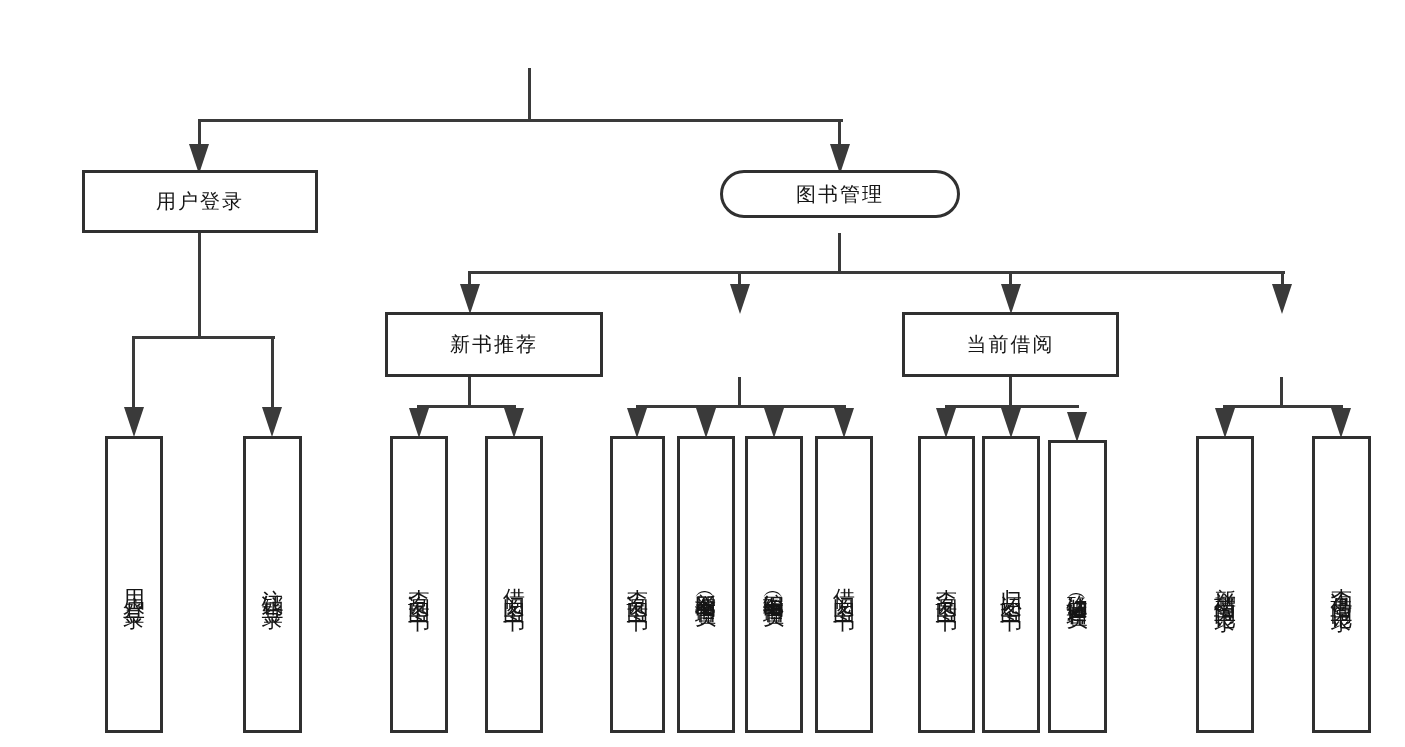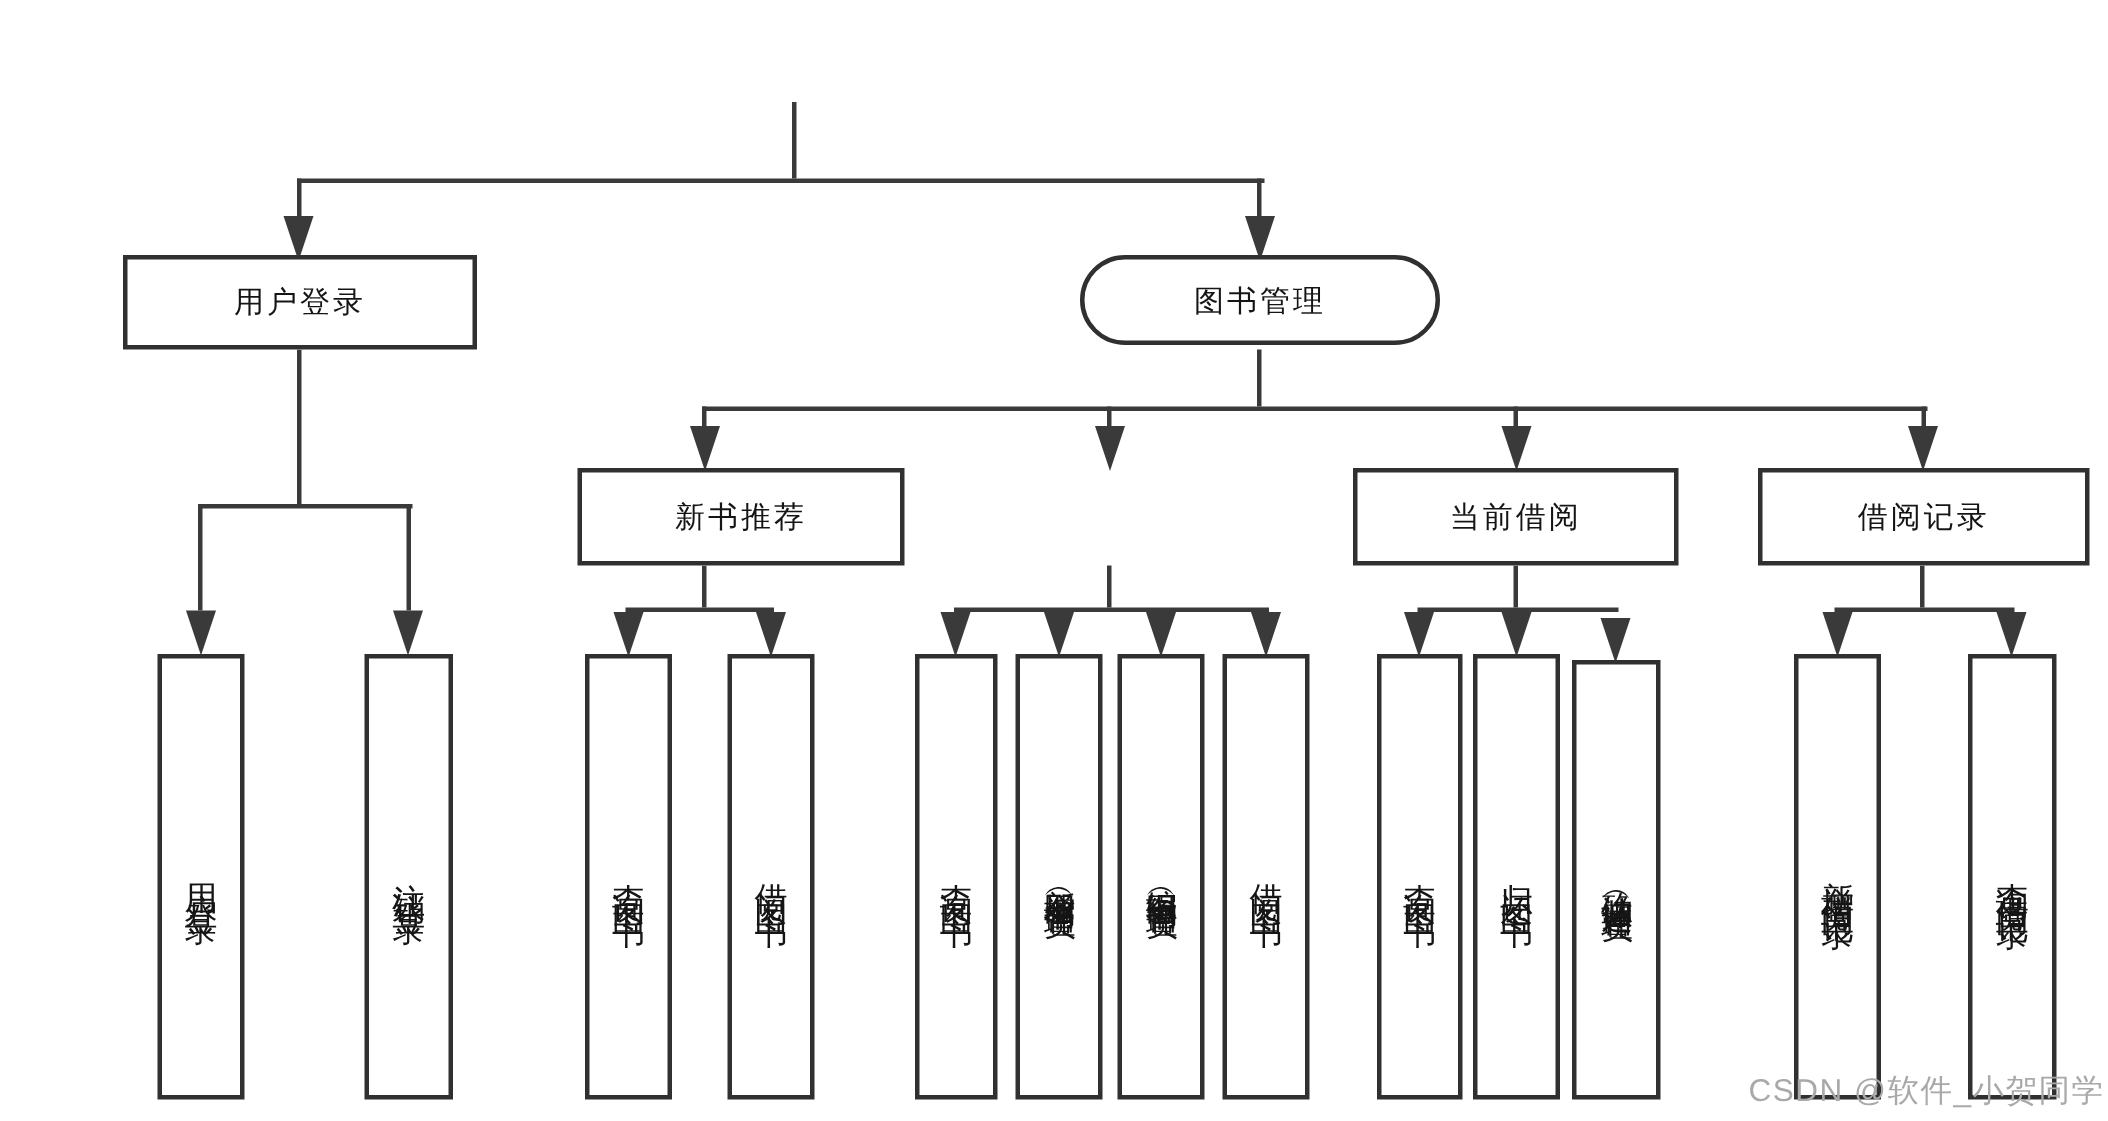--- a/index.html
+++ b/index.html
@@ -82,38 +82,36 @@
   <div class="ah" style="left:1001px;top:408px;"></div>
   <div class="ah" style="left:1067px;top:412px;"></div>
 
   <div class="ln" style="left:1280px;top:377px;width:3px;height:28px;"></div>
   <div class="ln" style="left:1223px;top:405px;width:120px;height:3px;"></div>
   <div class="ah" style="left:1215px;top:408px;"></div>
   <div class="ah" style="left:1331px;top:408px;"></div>
 
 
   <div class="box hbox" style="left:82px;top:170px;width:236px;height:63px;">用户登录</div>
-  <div class="box hbox" style="left:720px;top:170px;width:240px;height:60px;border-radius:30px;">图书管理</div>
+  <div class="box hbox" style="left:720px;top:170px;width:240px;height:48px;border-radius:30px;">图书管理</div>
 
   <div class="box hbox" style="left:361px;top:312px;width:218px;height:65px;margin-left:24px;">新书推荐</div>
   <div class="box hbox" style="left:902px;top:312px;width:217px;height:65px;">当前借阅</div>
-  <div class="box hbox" style="left:1172px;top:312px;width:221px;height:65px;">借阅记录</div>
 
   <div class="box vbox" style="left:105px;top:436px;width:58px;height:297px;">用户登录</div>
   <div class="box vbox" style="left:243px;top:436px;width:59px;height:297px;">注销登录</div>
 
   <div class="box vbox" style="left:390px;top:436px;width:58px;height:297px;">查询图书</div>
   <div class="box vbox" style="left:485px;top:436px;width:58px;height:297px;">借阅图书</div>
 
   <div class="box vbox" style="left:610px;top:436px;width:55px;height:297px;">查询图书</div>
   <div class="box vbox long" style="left:677px;top:436px;width:58px;height:297px;">新增图书（管理员）</div>
   <div class="box vbox long" style="left:745px;top:436px;width:58px;height:297px;">编辑图书（管理员）</div>
   <div class="box vbox" style="left:815px;top:436px;width:58px;height:297px;">借阅图书</div>
 
   <div class="box vbox" style="left:918px;top:436px;width:57px;height:297px;">查询图书</div>
   <div class="box vbox" style="left:982px;top:436px;width:58px;height:297px;">归还图书</div>
   <div class="box vbox long" style="left:1048px;top:440px;width:59px;height:293px;">确认归还（管理员）</div>
 
   <div class="box vbox mid" style="left:1196px;top:436px;width:58px;height:297px;">新增借阅记录</div>
   <div class="box vbox mid" style="left:1312px;top:436px;width:59px;height:297px;">查询借阅记录</div>
 
-  <div class="watermark">CSDN @软件_小贺同学</div>
 </div>
 
 </body></html>

